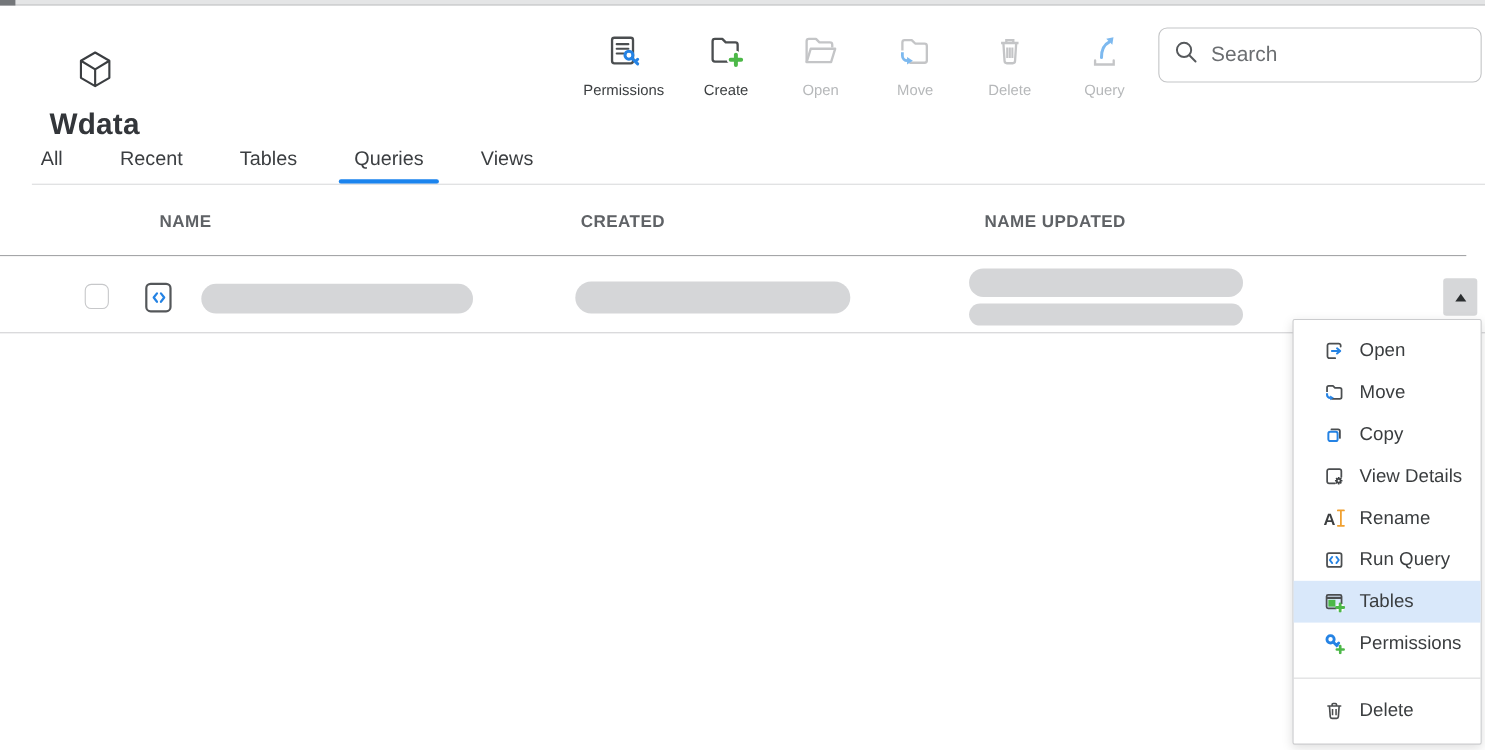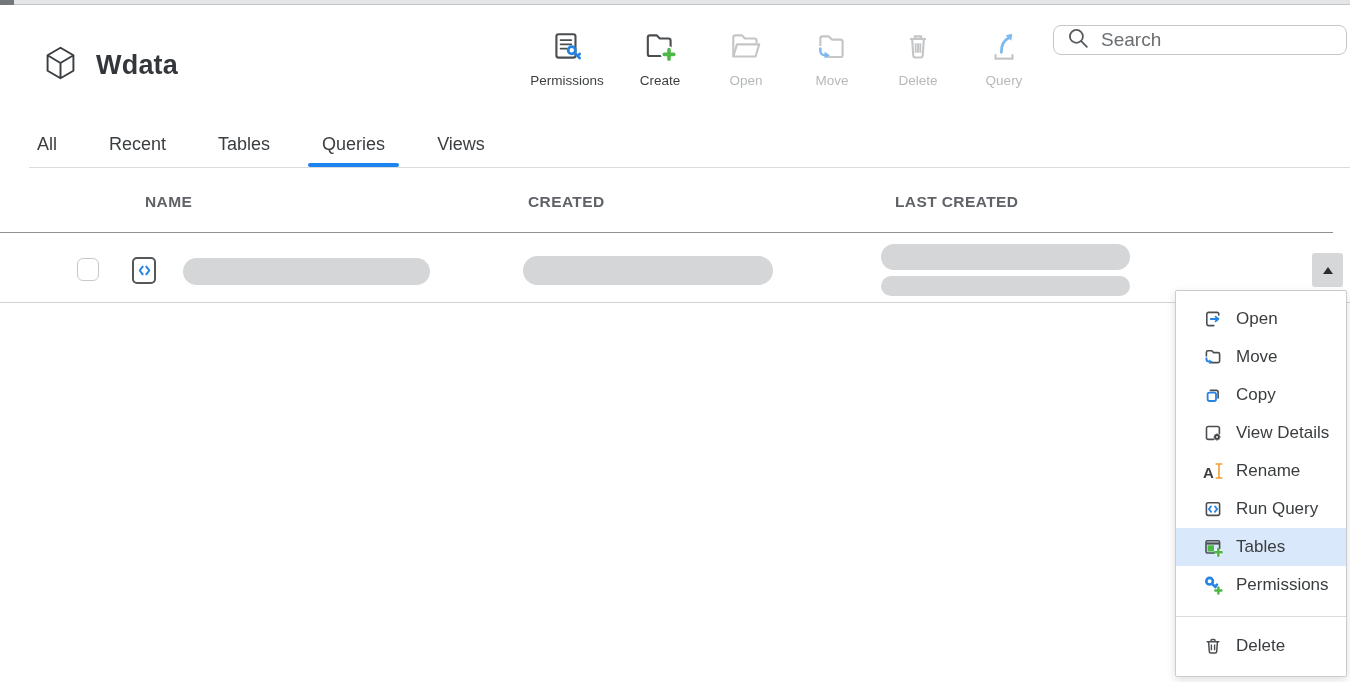--- a/index.html
+++ b/index.html
@@ -5,33 +5,33 @@
   * { margin:0; padding:0; box-sizing:border-box; }
   html,body { background:#fff; }
   body { font-family:"Liberation Sans", sans-serif; width:1350px; height:682px; overflow:hidden; }
   .screen { position:relative; width:1350px; height:682px; background:#fff; overflow:hidden; }
 
   
   .top-strip { position:absolute; top:0; left:0; right:0; height:5px; background:#e4e5e6; border-bottom:1px solid #c3c4c6; }
   .top-strip-dark { position:absolute; top:0; left:0; width:14px; height:5px; background:#74777a; }
 
   
-  .brand { position:absolute; left:45px; top:46px; display:flex; align-items:center; gap:20px; }
+  .brand { position:absolute; left:45px; top:46px; display:flex; align-items:center; gap:13px;flex-direction:column; }
   .brand-title { font-size:27px; font-weight:700; color:#33363a; letter-spacing:.2px; }
 
   
   .toolbar { position:absolute; left:522px; top:29px; display:flex; gap:10px; align-items:flex-start; }
   .tool { display:flex; flex-direction:column; align-items:center; gap:4px; width:76px; cursor:pointer; }
   .tool.wide { width:90px; }
   .tool-label { font-size:13.5px; color:#3c3f41; }
   .tool.disabled { cursor:default; }
   .tool.disabled .tool-label { color:#b6b8ba; }
 
   
-  .search-box { position:absolute; left:1053px; top:25px; width:294px; height:30px; border:1px solid #c4c5c7; border-radius:8px; display:flex; align-items:center; padding:0 13px; gap:11px; background:#fff; }
+  .search-box { position:absolute; left:1053px; top:25px; width:294px; height:50px; border:1px solid #c4c5c7; border-radius:8px; display:flex; align-items:center; padding:0 13px; gap:11px; background:#fff; }
   .search-input { border:none; outline:none; flex:1; font-size:19px; color:#3c3f41; font-family:"Liberation Sans",sans-serif; background:transparent; }
   .search-input::placeholder { color:#6b6e71; opacity:1; }
 
   
   .tabs { position:absolute; left:37px; top:134px; display:flex; gap:52px; }
   .tab { font-size:18px; color:#3b3e41; padding-bottom:12px; position:relative; cursor:pointer; white-space:nowrap; }
   .tab.active::after { content:""; position:absolute; left:-14px; right:-14px; bottom:0; height:4.5px; background:#1b84ee; border-radius:2.5px; }
   .tabs-line { position:absolute; top:167px; left:29px; right:0; height:0; border-top:1.5px solid #dadbdc; }
 
   
@@ -156,21 +156,21 @@
     <span class="tab">Recent</span>
     <span class="tab">Tables</span>
     <span class="tab active">Queries</span>
     <span class="tab">Views</span>
   </div>
   <div class="tabs-line"></div>
 
   <div class="thead">
     <span class="th th-name">NAME</span>
     <span class="th th-created">CREATED</span>
-    <span class="th th-updated">LAST CREATED</span>
+    <span class="th th-updated">NAME UPDATED</span>
   </div>
 
   <div class="row">
     <div class="checkbox"></div>
     <div class="query-chip">
       <svg width="17" height="17" viewBox="0 0 16 16" fill="none">
         <path d="M6.3 4.4 L3.5 8 L6.3 11.6 M9.7 4.4 L12.5 8 L9.7 11.6" stroke="#2583e4" stroke-width="1.9" stroke-linecap="round" stroke-linejoin="round"></path>
       </svg>
     </div>
     <div class="skel skel-name"></div>

